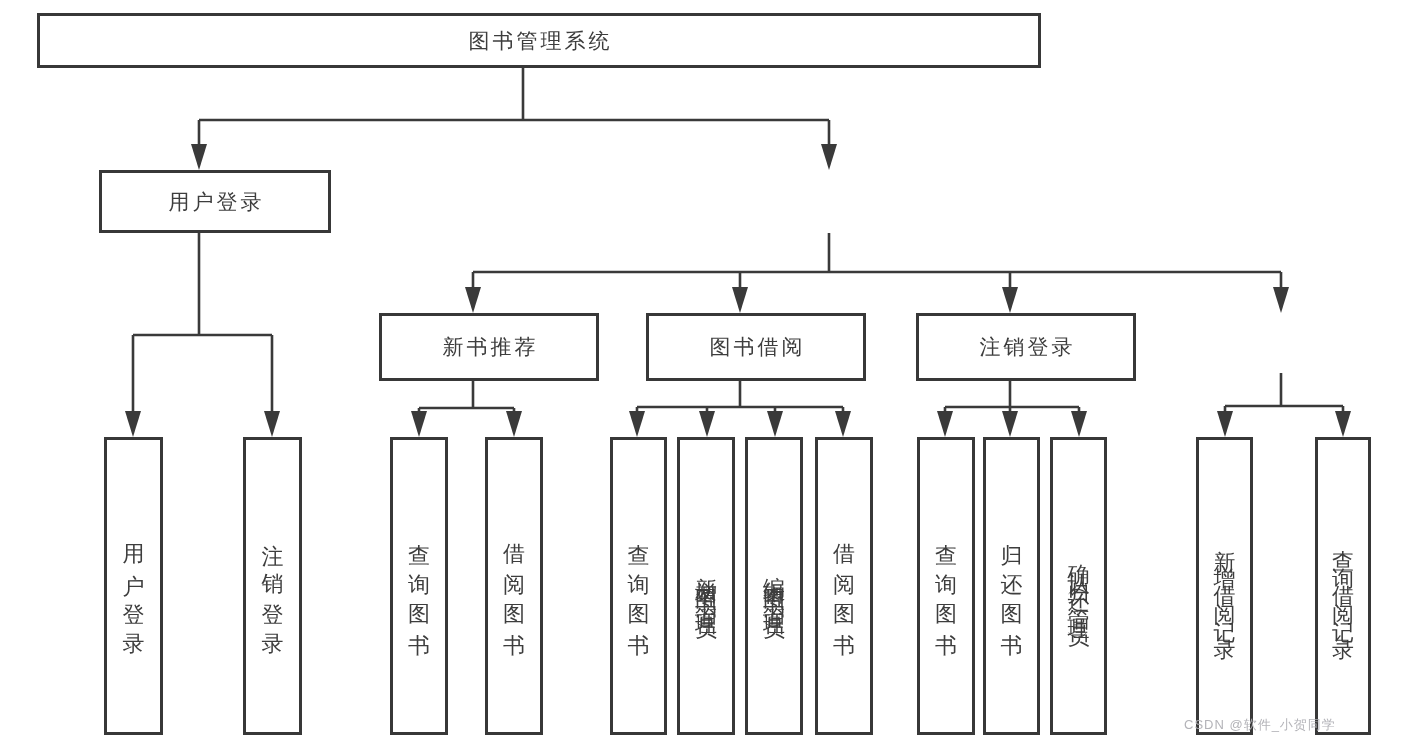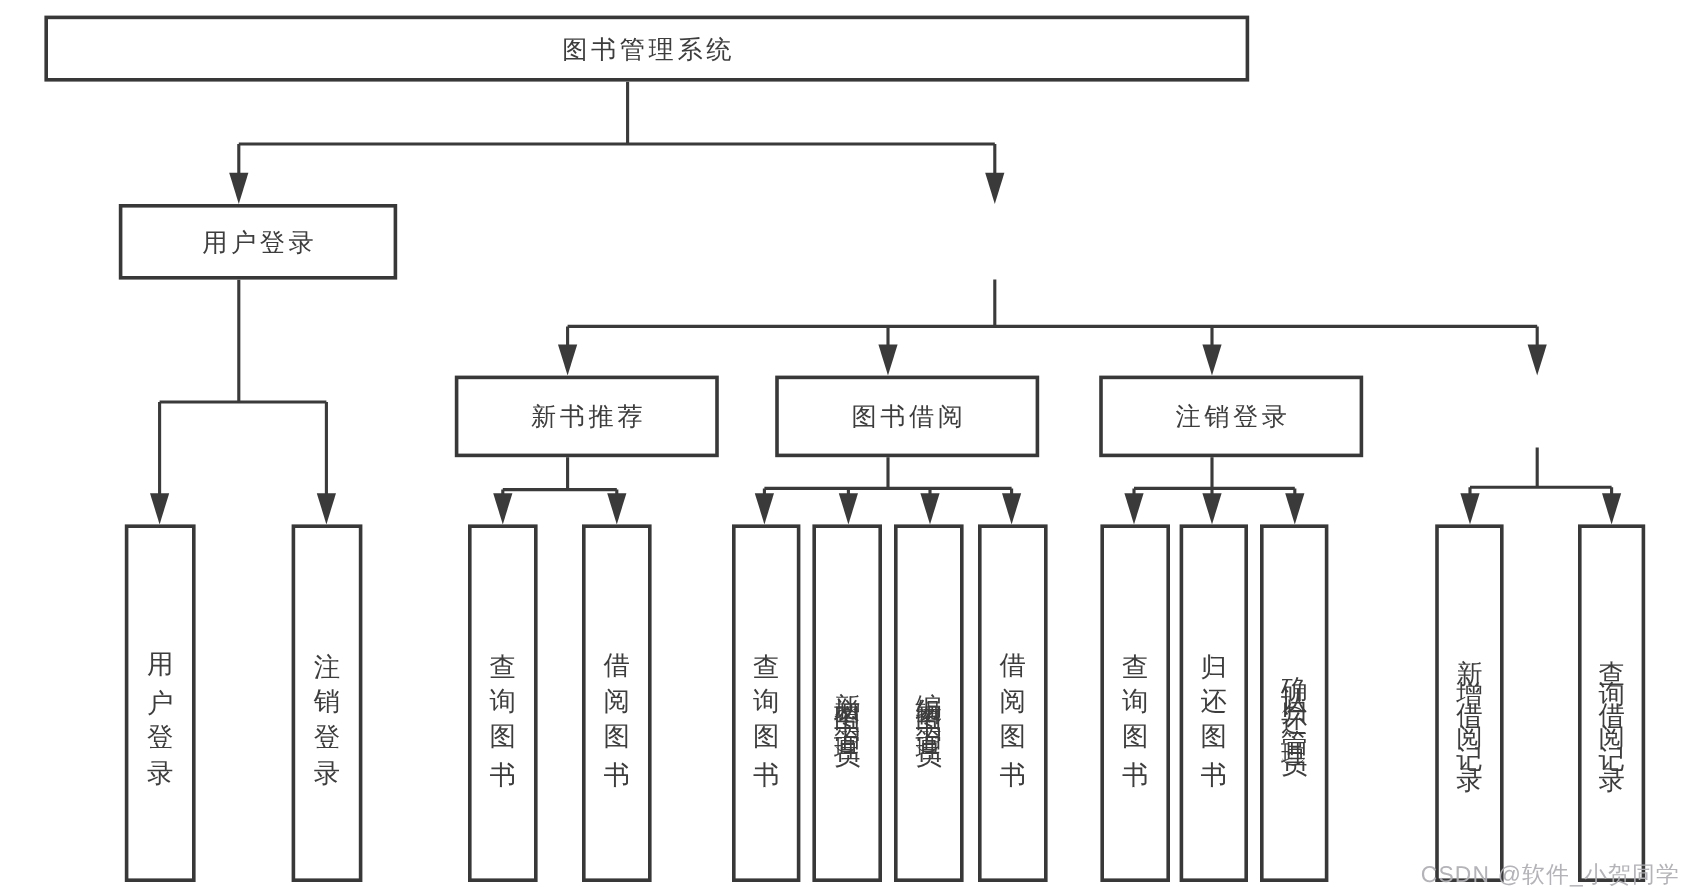--- a/index.html
+++ b/index.html
@@ -22,21 +22,21 @@
   }
   .vtext{
     writing-mode:vertical-rl;text-orientation:mixed;height:100%;
     display:block;text-align:center;font-size:22px;line-height:1;white-space:nowrap;
   }
   .sp4{letter-spacing:30px;}
   .sp6{letter-spacing:18px;}
   .sp9{letter-spacing:9px;}
   .sp10{letter-spacing:6px;}
   .watermark{
-    position:absolute;left:1184px;top:716px;font-size:19px;letter-spacing:1px;
+    position:absolute;left:1184px;top:716px;font-size:13px;letter-spacing:1px;
     color:rgba(175,175,180,0.95);white-space:nowrap;z-index:5;
   }
 </style>
 </head>
 <body>
 
 <div class="stage">
 
   <svg class="connectors" width="1405" height="747" viewBox="0 0 1405 747">
     <path fill="none" stroke="#3a3a3a" stroke-width="2.6" d="

